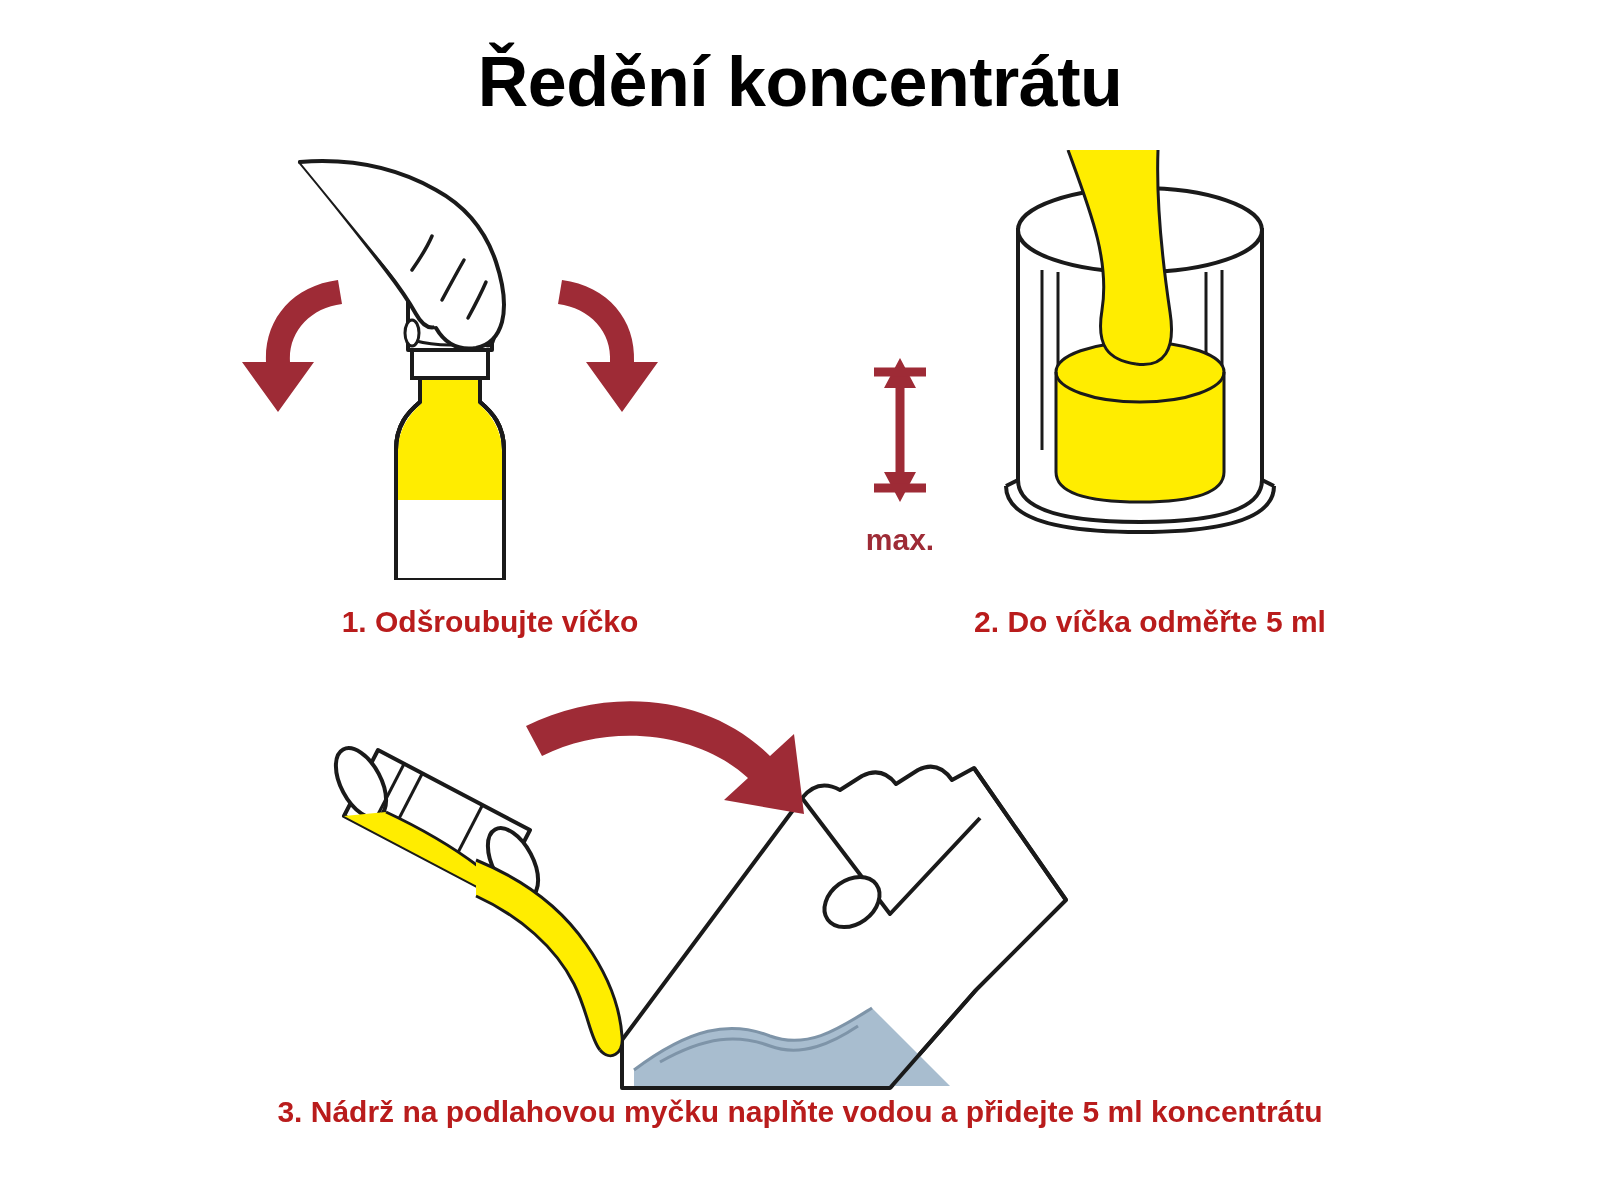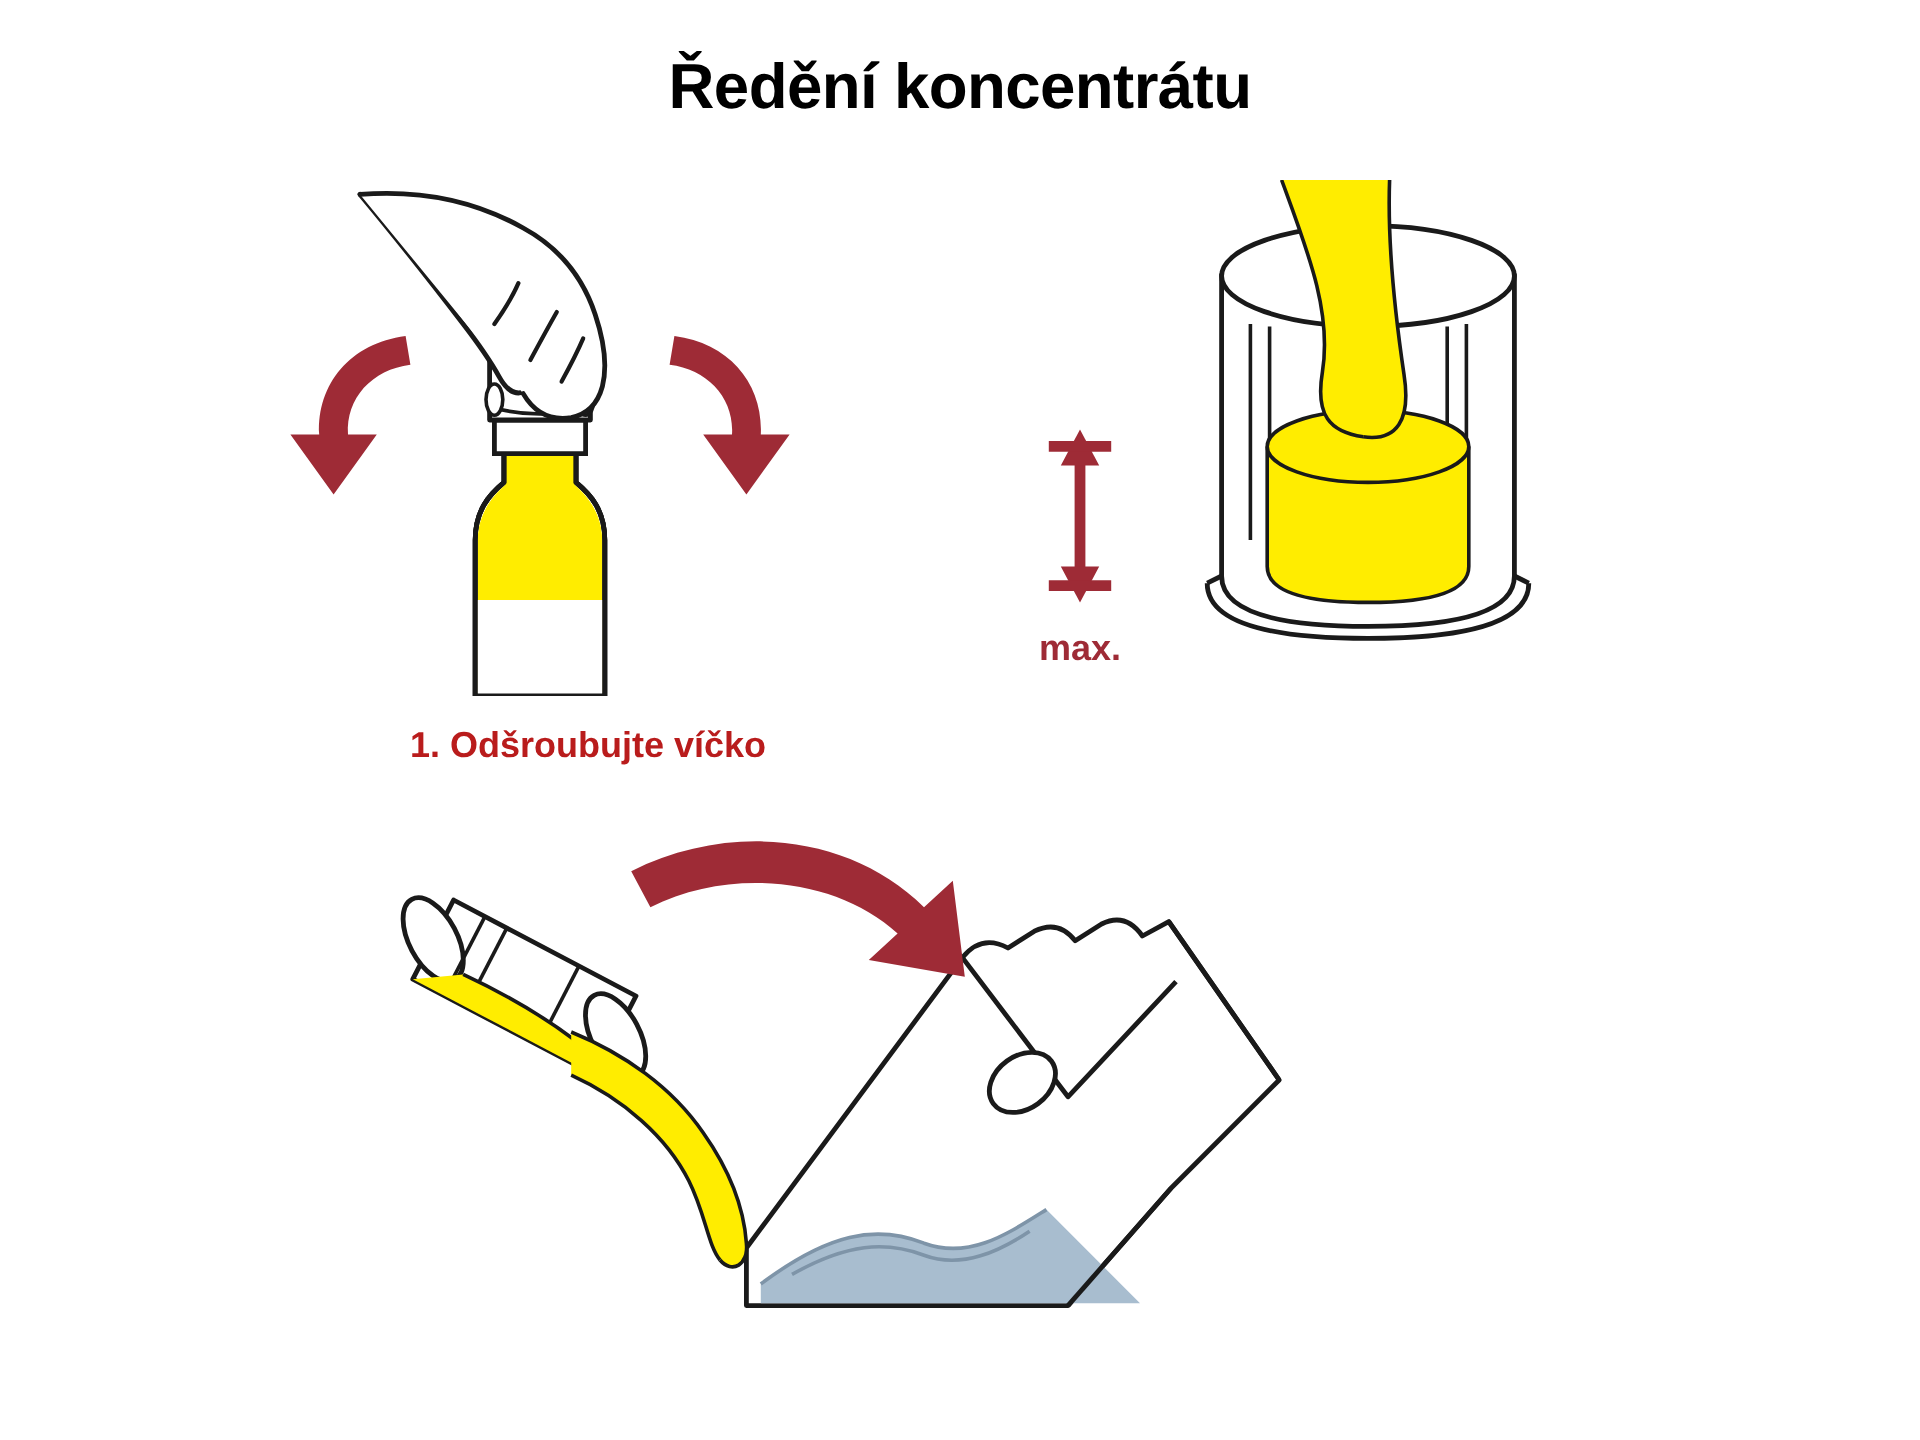--- a/index.html
+++ b/index.html
@@ -20,21 +20,21 @@
     position: absolute;
     inset: 0;
     background: #ffffff;
   }
   .title {
     position: absolute;
     top: 42px;
     left: 0;
     width: 1600px;
     text-align: center;
-    font-size: 53px;
+    font-size: 70px;
     font-weight: bold;
     letter-spacing: -0.5px;
     color: #000000;
   }
   .step {
     position: absolute;
   }
   .step-art {
     position: relative;
   }
@@ -132,20 +132,21 @@
         <g>
           <line x1="60" y1="226" x2="60" y2="334" stroke="#9E2B36" stroke-width="9"></line>
           <polygon points="60,208 44,238 76,238" fill="#9E2B36"></polygon>
           <polygon points="60,352 44,322 76,322" fill="#9E2B36"></polygon>
           <line x1="34" y1="222" x2="86" y2="222" stroke="#9E2B36" stroke-width="9"></line>
           <line x1="34" y1="338" x2="86" y2="338" stroke="#9E2B36" stroke-width="9"></line>
         </g>
         <text x="60" y="400" text-anchor="middle" font-family="Liberation Sans, sans-serif" font-size="30" font-weight="bold" fill="#9E2B36">max.</text>
       </svg>
     </div>
+    <div class="step-caption">2. Do víčka odměřte 5 ml</div>
   </div>
 
   <div class="step" id="step-3">
     <div class="step-art">
       <svg width="1220" height="400" viewBox="0 0 1220 400" xmlns="http://www.w3.org/2000/svg">
 
         <g>
           <path d="M432 350 L612 108 Q628 88 650 100 L672 86 Q692 76 706 94 L728 80 Q748 70 762 90 L784 78 L876 210 L786 300 L700 398 L432 398 Z" fill="#ffffff" stroke="#1A1A1A" stroke-width="4" stroke-linejoin="round"></path>
 
           <path d="M444 380 C500 338 540 330 580 346 C618 360 650 338 682 318 L760 396 L444 396 Z" fill="#A8BDCF" stroke="none"></path>
@@ -172,15 +173,16 @@
           <path d="M286 170 C330 188 370 216 396 254 C420 288 430 318 432 346 C434 364 420 372 410 360 C400 348 398 322 384 294 C366 258 330 226 286 206 Z" fill="#FFED00" stroke="none"></path>
           <path d="M286 170 C330 188 370 216 396 254 C420 288 430 318 432 346 C434 364 420 372 410 360" fill="none" stroke="#1A1A1A" stroke-width="3"></path>
           <path d="M286 206 C330 226 366 258 384 294 C398 322 400 348 410 360" fill="none" stroke="#1A1A1A" stroke-width="3"></path>
         </g>
 
         <g>
           <path d="M336 36 C420 -6 520 6 580 66 L604 44 L614 124 L534 110 L558 88 C508 42 420 32 352 66 Z" fill="#9E2B36" stroke="none"></path>
         </g>
       </svg>
     </div>
+    <div class="step-caption">3. Nádrž na podlahovou myčku naplňte vodou a přidejte 5 ml koncentrátu</div>
   </div>
 
 </div>
 
 </body></html>

